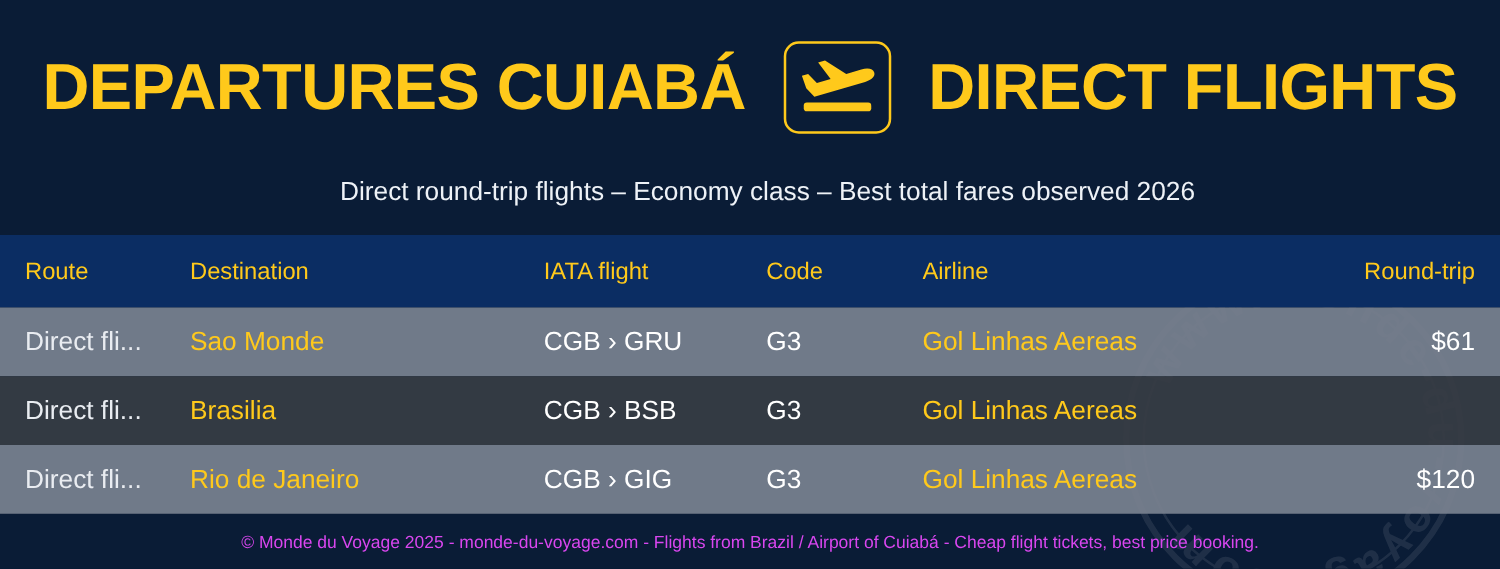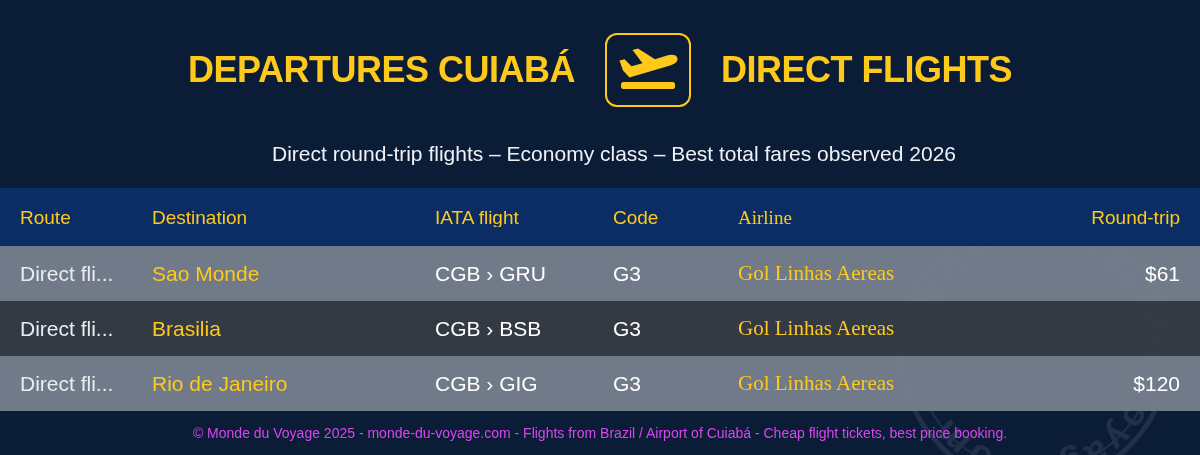--- a/index.html
+++ b/index.html
@@ -49,21 +49,21 @@
     width: 1200px;
     height: 88px;
     display: flex;
     align-items: center;
     justify-content: center;
     gap: 30px;
   }
 
   .title-text {
     color: #ffc91b;
-    font-size: 36px;
+    font-size: 52px;
     line-height: 1;
     font-weight: bold;
     letter-spacing: -0.5px;
     white-space: nowrap;
   }
 
   .plane-badge {
     width: 86px;
     height: 74px;
     border: 2px solid #ffc91b;
@@ -118,21 +118,21 @@
     font-size: 21px;
     line-height: 1;
     white-space: nowrap;
     overflow: hidden;
   }
 
   .c-route   { width: 152px; padding-left: 20px; color: #e9ecf1; text-overflow: ellipsis; }
   .c-dest    { width: 283px; color: #ffc91b; }
   .c-iata    { width: 178px; color: #ffffff; }
   .c-code    { width: 125px; color: #ffffff; }
-  .c-airline { width: 352px; color: #ffc91b; font-family: Liberation Serif, serif; }
+  .c-airline { width: 352px; color: #ffc91b; }
   .c-price   { width: 110px; color: #ffffff; text-align: right; padding-right: 20px; }
 
   
   .footer {
     position: absolute;
     left: 0;
     top: 411px;
     width: 1200px;
     height: 44px;
     display: flex;

